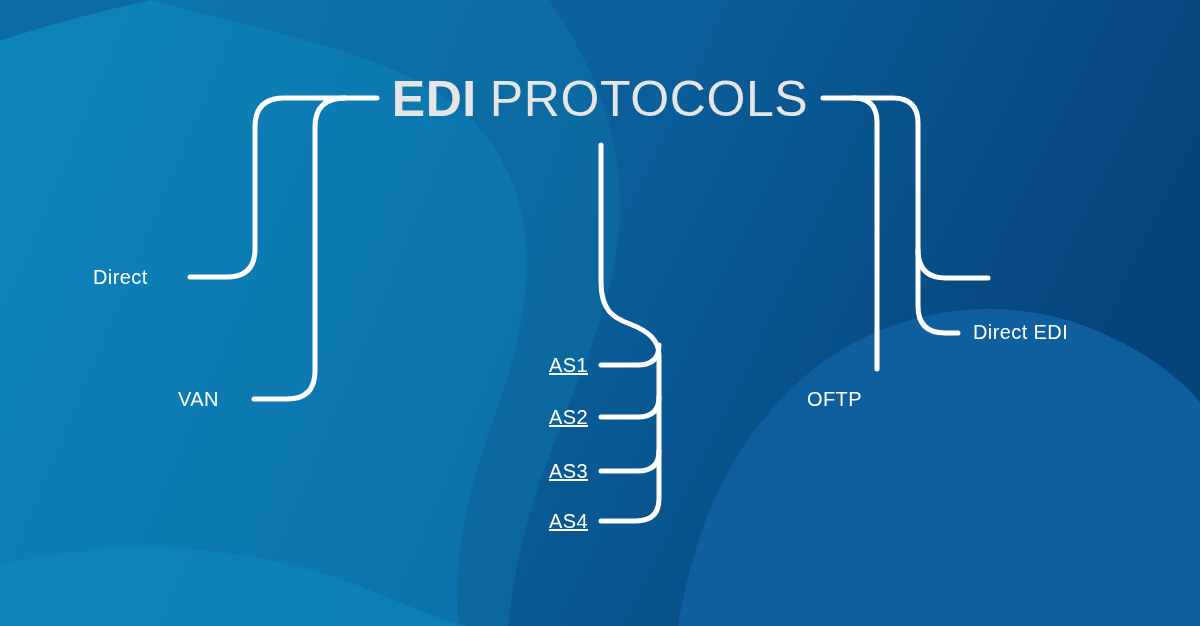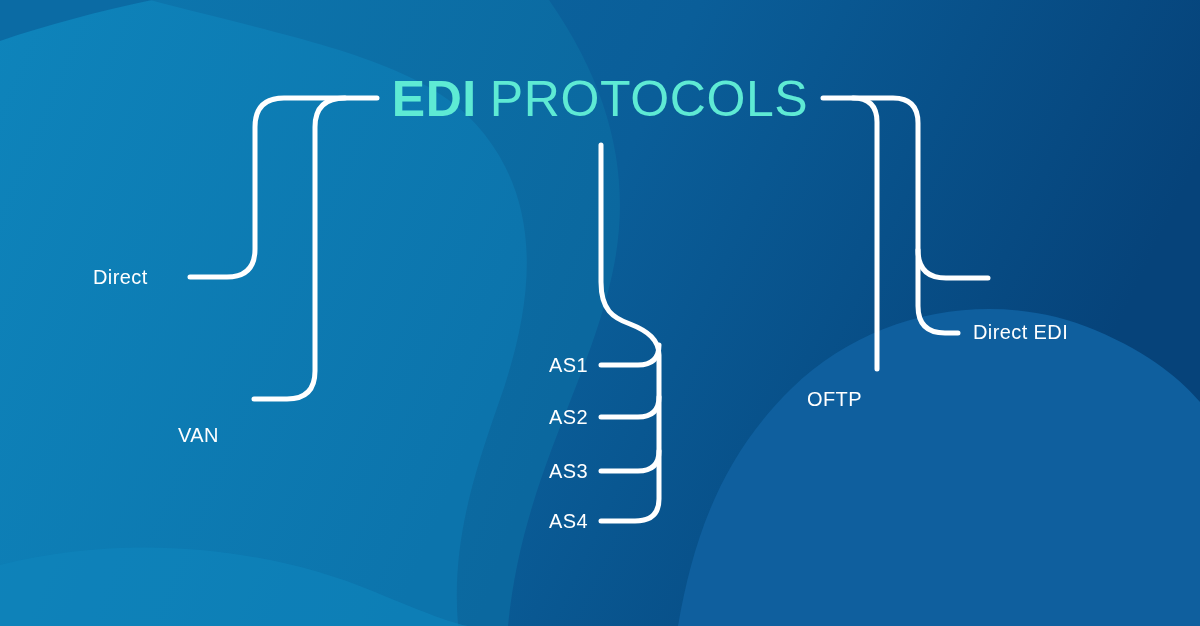--- a/index.html
+++ b/index.html
@@ -12,28 +12,28 @@
   .bg{position:absolute;inset:0;display:block;}
   .label{
     position:absolute;
     color:#ffffff;
     font-size:20px;
     letter-spacing:.4px;
     transform:translateY(-50%);
     white-space:nowrap;
     line-height:1;
   }
-  .label.right-align{text-align:right;}
+  .label.right-align{text-align:right;text-decoration:underline;}
   .label.center-align{text-align:left;}
   .title{
     position:absolute;
     left:0;right:0;top:99px;
     transform:translateY(-50%);
     text-align:center;
-    color:#5eead4;
+    color:#e5e5e5;
     font-size:50px;
     letter-spacing:.6px;
     line-height:1;
   }
   .title .bold{font-weight:bold;margin-right:13px;}
   .title .regular{font-weight:normal;}
 </style>
 </head>
 <body>
 
@@ -81,21 +81,21 @@
 
       <path d="M853,98 Q877,98 877,122 V369"></path>
     </g>
   </svg>
 
   <div class="title">
     <span class="bold">EDI</span><span class="regular">PROTOCOLS</span>
   </div>
 
   <div class="label" style="left:93px;top:277px;">Direct</div>
-  <div class="label" style="left:178px;top:399px;margin-top:36px;">VAN</div>
+  <div class="label" style="left:178px;top:399px;">VAN</div>
 
   <div class="label right-align" style="left:480px;width:108px;top:365px;">AS1</div>
   <div class="label right-align" style="left:480px;width:108px;top:417px;">AS2</div>
   <div class="label right-align" style="left:480px;width:108px;top:471px;">AS3</div>
   <div class="label right-align" style="left:480px;width:108px;top:521px;">AS4</div>
 
   <div class="label center-align" style="left:807px;width:140px;top:399px;">OFTP</div>
   <div class="label" style="left:973px;top:332px;">Direct EDI</div>
 
 </div>

